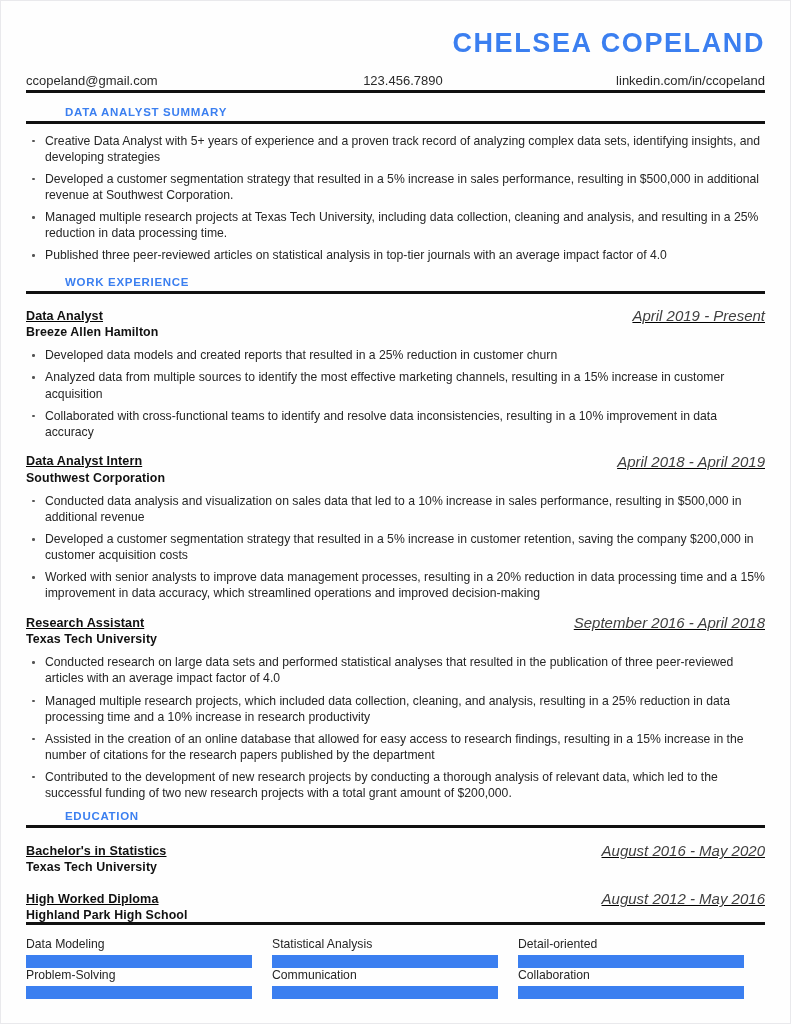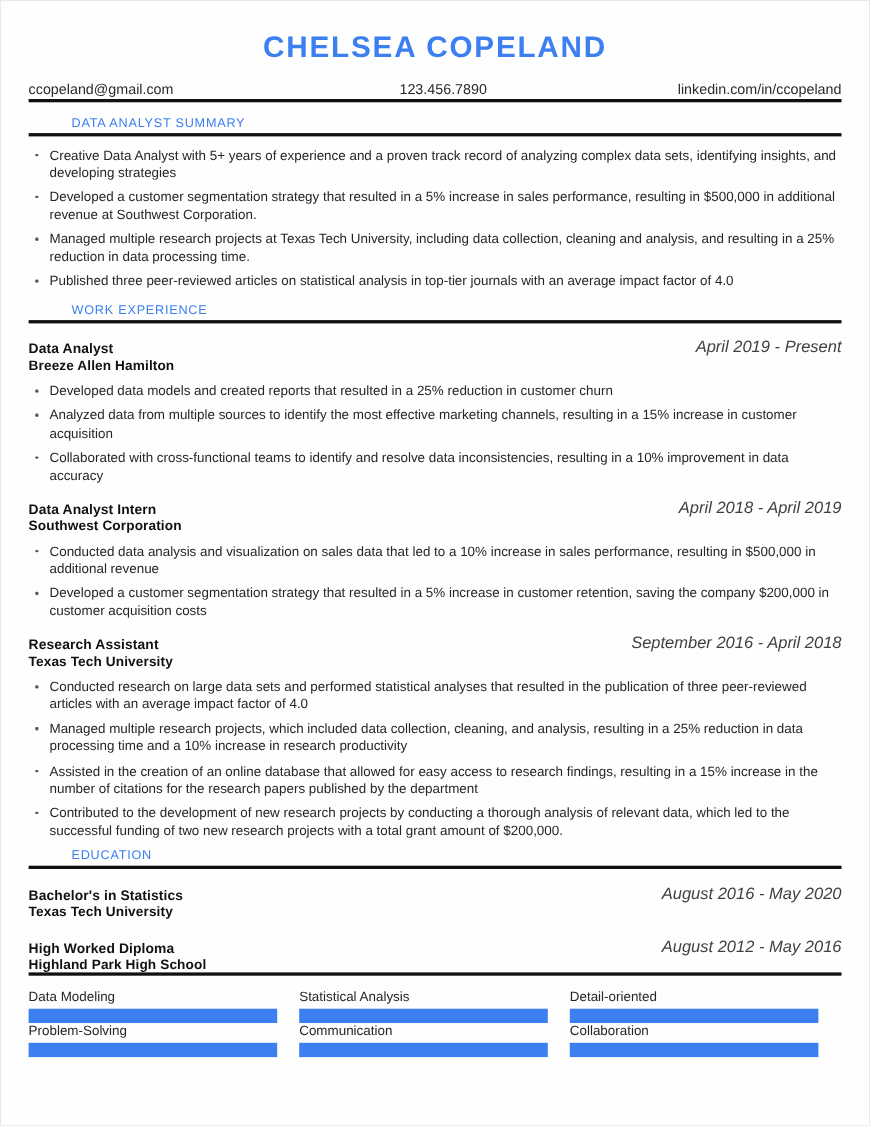--- a/index.html
+++ b/index.html
@@ -16,21 +16,21 @@
   .page {
     position: relative;
     box-sizing: border-box;
     width: 791px;
     height: 1024px;
     background: #fefefe;
     border: 1px solid #e9e9ec;
     padding: 0 25px;
   }
   .name {
-    text-align: center;
+    text-align: right;
     color: #3b7ff0;
     font-size: 27px;
     font-weight: bold;
     letter-spacing: 1.6px;
     padding-top: 28px;
     line-height: 1.1;
   }
   .contact-row {
     display: flex;
     justify-content: space-between;
@@ -42,21 +42,21 @@
   }
   .contact-row .mid { flex: 0 0 auto; margin-left: 32px; }
   .rule {
     height: 3px;
     background: #111111;
     width: 100%;
   }
   .section-head {
     color: #3b7ff0;
     font-size: 11.5px;
-    font-weight: normal;
+    font-weight: bold;
     letter-spacing: 0.7px;
     margin-top: 13px;
     margin-bottom: 3px;
     padding-left: 39px;
   }
   .section-head.tight { margin-top: 9px; }
   ul.bullets {
     list-style: none;
     margin: 9px 0 0 0;
     padding: 0;
@@ -76,21 +76,22 @@
     top: 7px;
     width: 2.5px;
     height: 2.5px;
     background: #555;
     border-radius: 50%;
   }
   .entry { margin-top: 13px; }
   .entry-top {
     display: flex;
     justify-content: space-between;
-    align-items: flex-end;
+    align-items: center;
+    text-decoration: underline;
   }
   .entry-title {
     font-size: 12.6px;
     font-weight: bold;
     color: #111;
     letter-spacing: 0.1px;
   }
   .entry-org {
     font-size: 12.4px;
     font-weight: bold;
@@ -169,20 +170,21 @@
 
   <div class="entry">
     <div class="entry-top">
       <span class="entry-title">Data Analyst Intern</span>
       <span class="entry-date">April 2018 - April 2019</span>
     </div>
     <div class="entry-org">Southwest Corporation</div>
     <ul class="bullets">
       <li>Conducted data analysis and visualization on sales data that led to a 10% increase in sales performance, resulting in $500,000 in additional revenue</li>
       <li>Developed a customer segmentation strategy that resulted in a 5% increase in customer retention, saving the company $200,000 in customer acquisition costs</li>
+      <li>Worked with senior analysts to improve data management processes, resulting in a 20% reduction in data processing time and a 15% improvement in data accuracy, which streamlined operations and improved decision-making</li>
     </ul>
   </div>
 
   <div class="entry">
     <div class="entry-top">
       <span class="entry-title">Research Assistant</span>
       <span class="entry-date">September 2016 - April 2018</span>
     </div>
     <div class="entry-org">Texas Tech University</div>
     <ul class="bullets">

